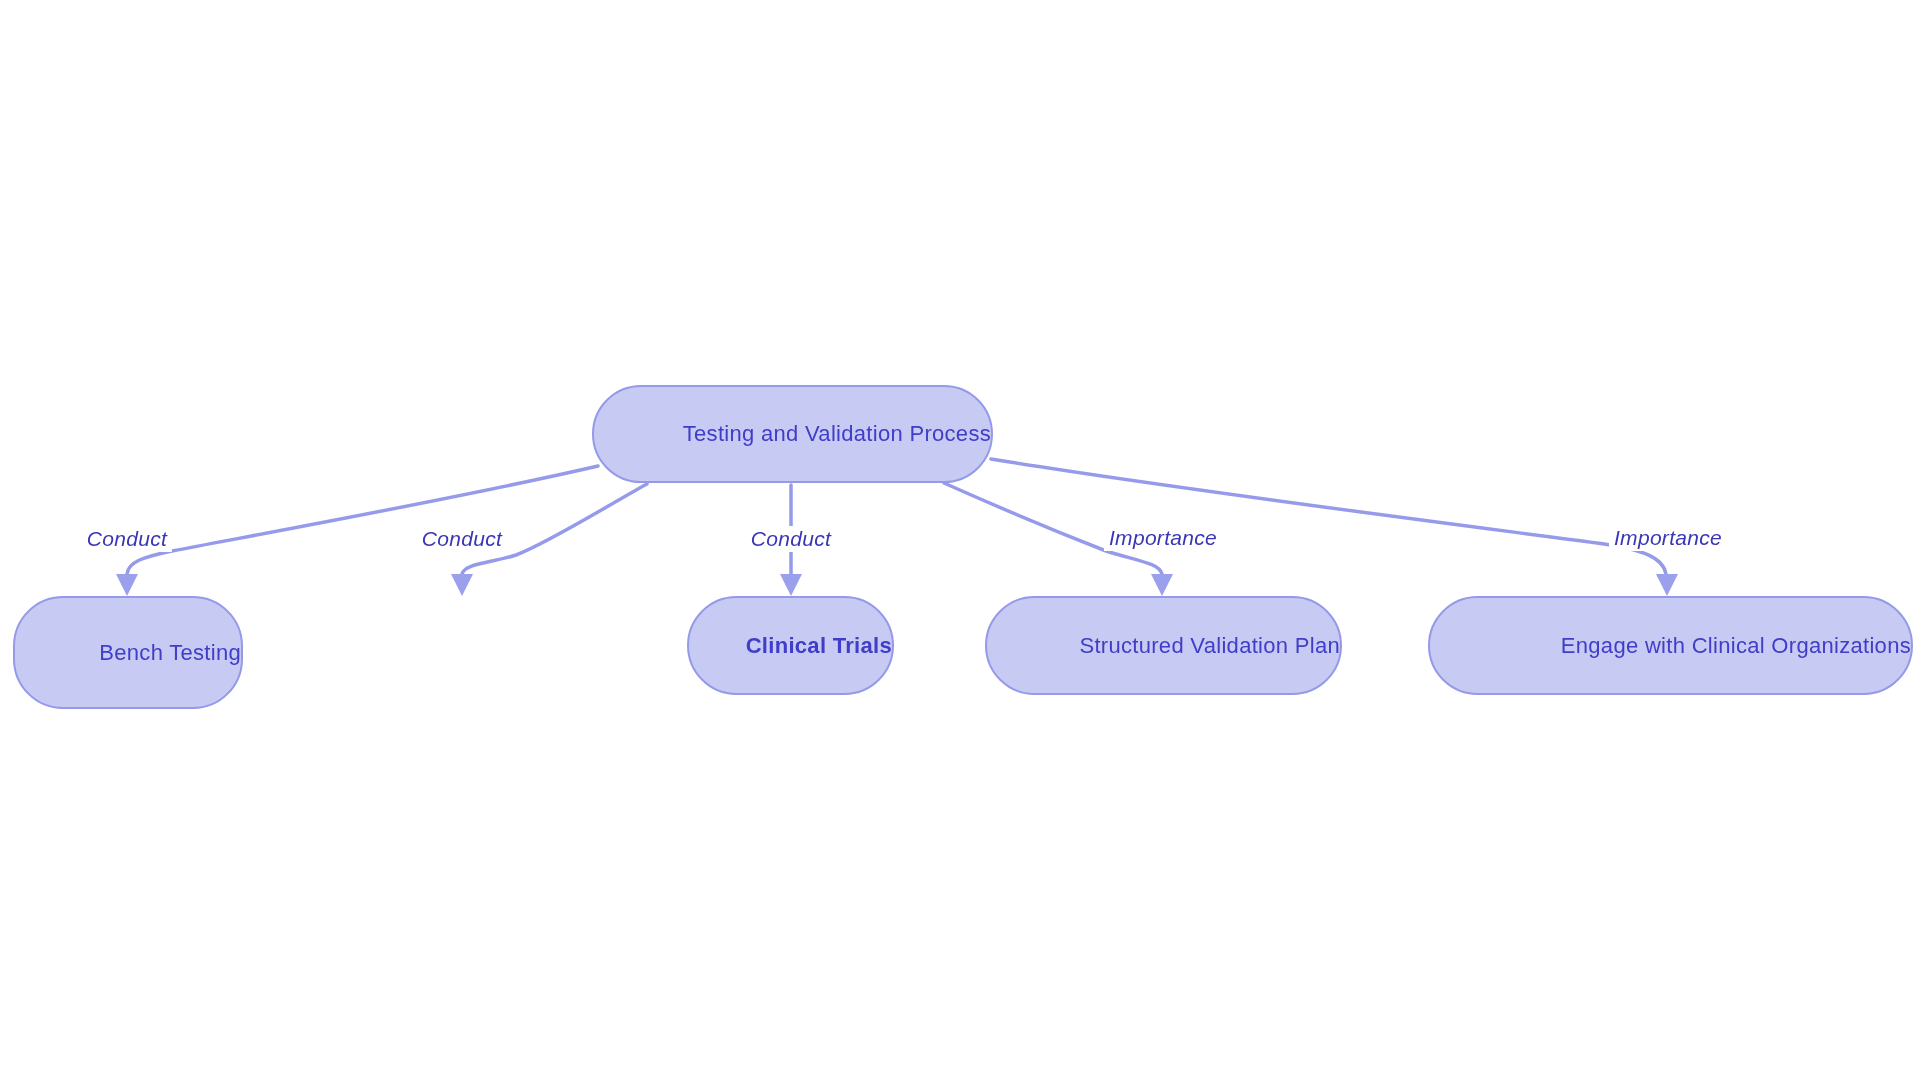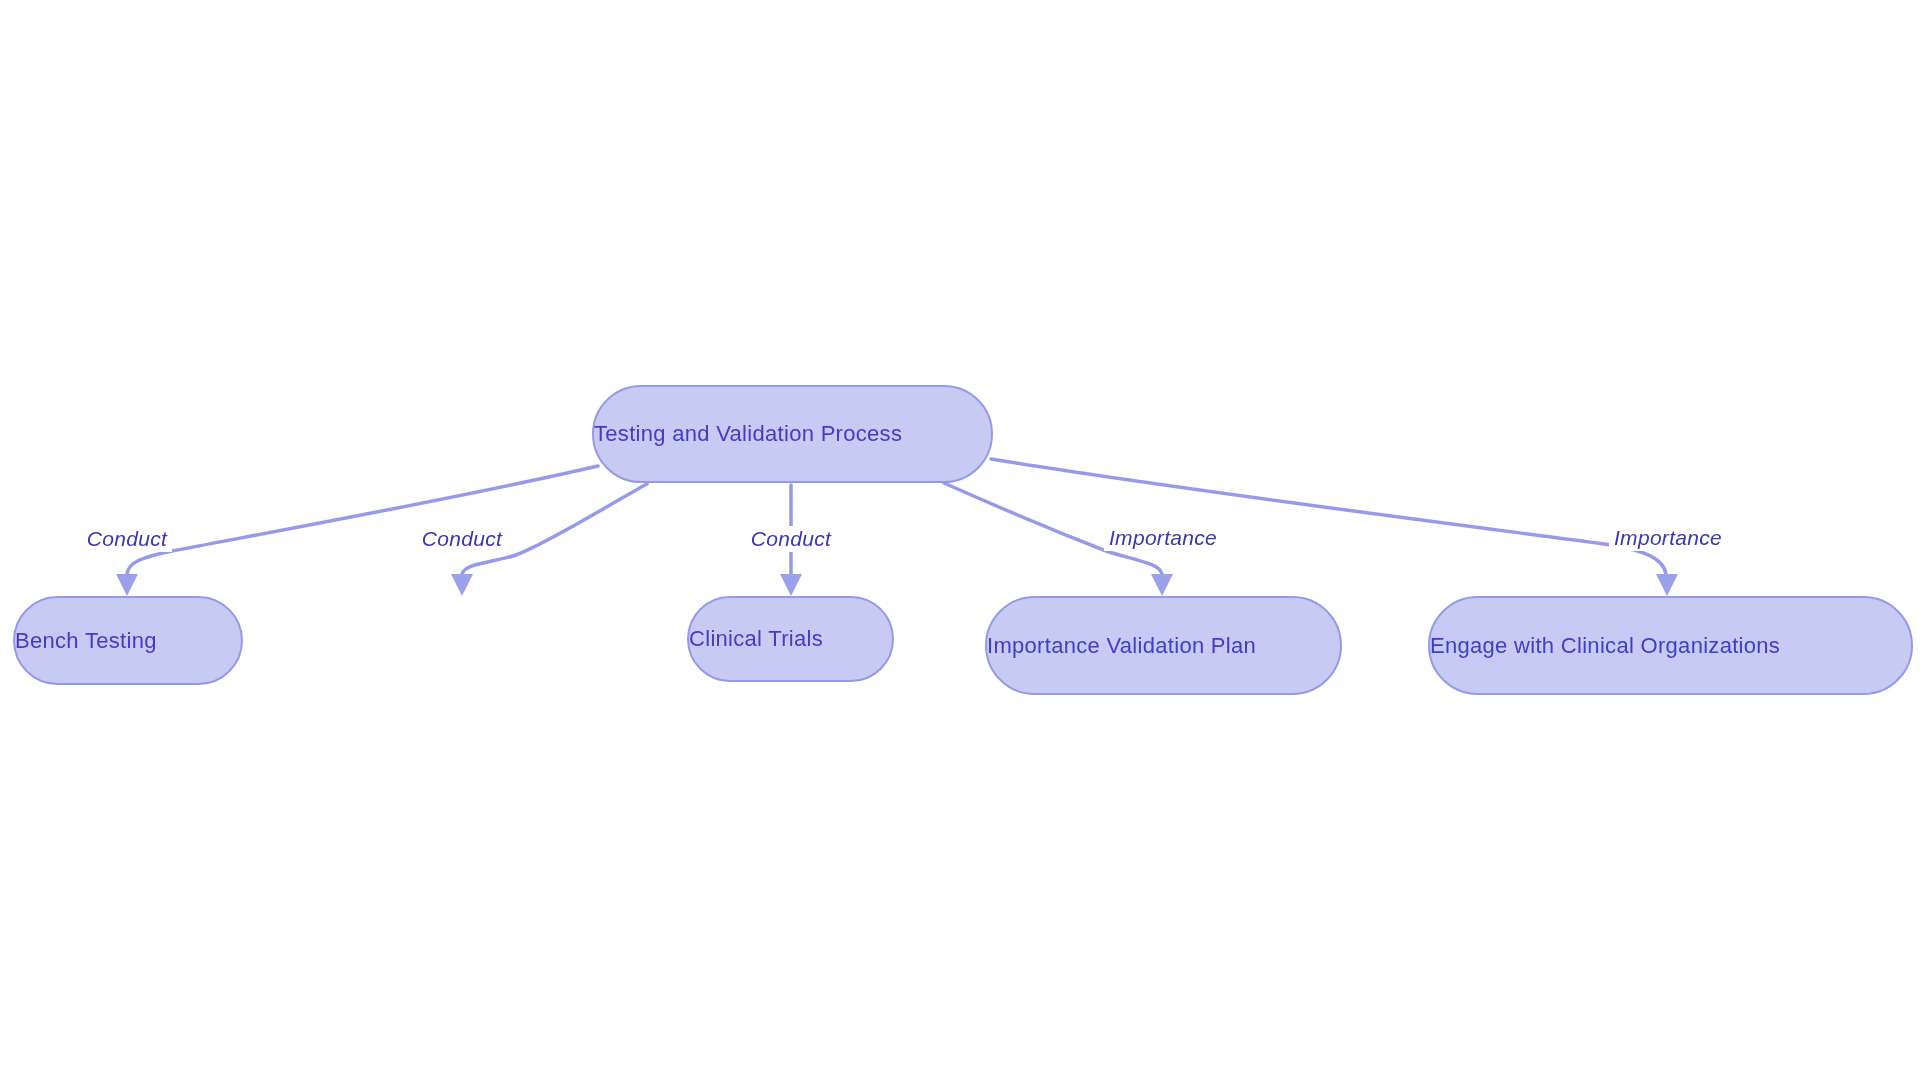--- a/index.html
+++ b/index.html
@@ -35,21 +35,21 @@
   }
   .node {
     position: absolute;
     z-index: 3;
     box-sizing: border-box;
     background: var(--node-fill, #c7caf2);
     border: 2px solid var(--node-border, #949ae8);
     border-radius: 50px;
     display: flex;
     align-items: center;
-    justify-content: flex-start;
+    justify-content: flex-end;
     white-space: nowrap;
   }
   .node .node-label {
     color: var(--node-text, #403dc9);
     font-size: 22px;
     letter-spacing: 0.3px;
   }
   .edge-label {
     position: absolute;
     z-index: 2;
@@ -89,30 +89,30 @@
   <div class="edge-label" style="left:127px; top:539px;">Conduct</div>
   <div class="edge-label" style="left:462px; top:539px;">Conduct</div>
   <div class="edge-label" style="left:791px; top:539px;">Conduct</div>
   <div class="edge-label" style="left:1163px; top:538px;">Importance</div>
   <div class="edge-label" style="left:1668px; top:538px;">Importance</div>
 
   <div class="node" style="left:592px; top:385px; width:401px; height:98px;">
     <span class="node-label">Testing and Validation Process</span>
   </div>
 
-  <div class="node" style="left:13px; top:596px; width:230px; height:89px;">
+  <div class="node" style="left:13px; top:596px; width:230px; height:113px;">
     <span class="node-label">Bench Testing</span>
   </div>
 
 
-  <div class="node" style="left:687px; top:596px; width:207px; height:86px;">
+  <div class="node" style="left:687px; top:596px; width:207px; height:99px;font-weight:bold;">
     <span class="node-label">Clinical Trials</span>
   </div>
 
   <div class="node" style="left:985px; top:596px; width:357px; height:99px;">
-    <span class="node-label">Importance Validation Plan</span>
+    <span class="node-label">Structured Validation Plan</span>
   </div>
 
   <div class="node" style="left:1428px; top:596px; width:485px; height:99px;">
     <span class="node-label">Engage with Clinical Organizations</span>
   </div>
 
 </div>
 
 </body></html>

